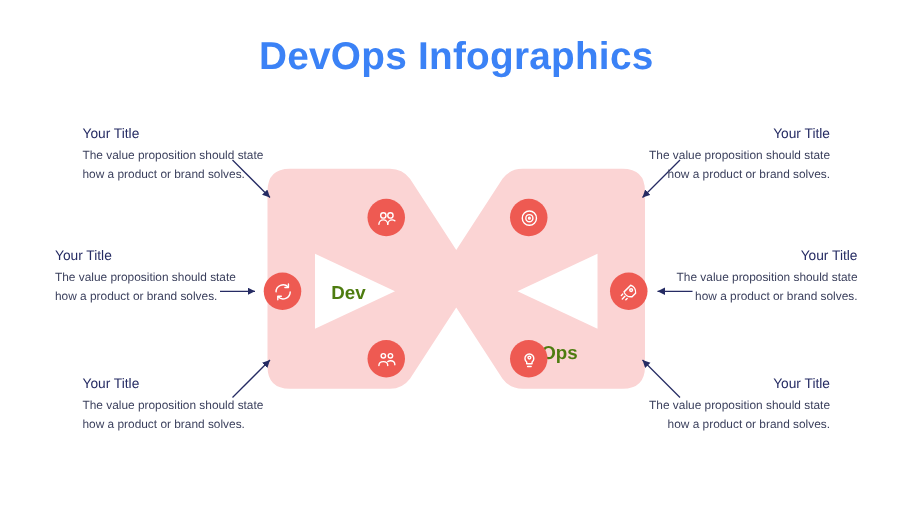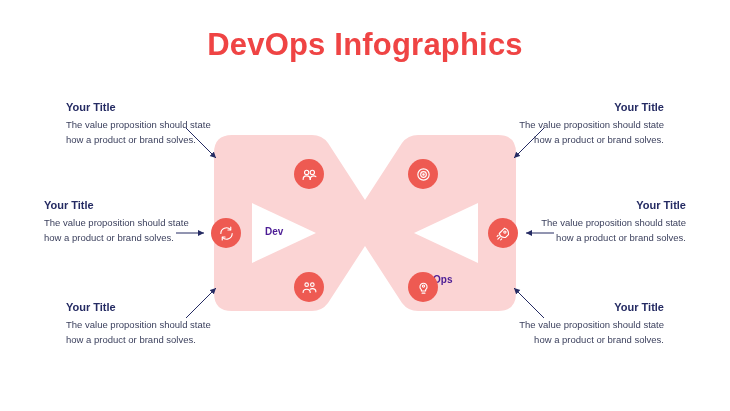--- a/index.html
+++ b/index.html
@@ -21,30 +21,30 @@
     background: #ffffff;
   }
   #title {
     position: absolute;
     left: 0;
     top: 27px;
     width: 730px;
     text-align: center;
     font-size: 31px;
     font-weight: bold;
-    color: #ef4444;
+    color: #3b82f6;
     letter-spacing: 0.2px;
   }
   .block {
     position: absolute;
     width: 160px;
   }
   .block .b-title {
     font-size: 11px;
-    font-weight: bold;
+    font-weight: normal;
     color: #252b63;
     margin-bottom: 5px;
   }
   .block .b-text {
     font-size: 9.5px;
     color: #3a3f5c;
     line-height: 1.55;
   }
   .block.right {
     text-align: right;
@@ -61,23 +61,23 @@
   #blk-mr { left: 526px; top: 199px; }
   #blk-br { left: 504px; top: 301px; }
 
   #diagram {
     position: absolute;
     left: 0;
     top: 0;
   }
   .node-label {
     position: absolute;
-    font-size: 10px;
+    font-size: 15px;
     font-weight: bold;
-    color: #4c1d95;
+    color: #4d7c0f;
   }
   #lbl-dev { left: 265px; top: 226px; }
   #lbl-ops { left: 433px; top: 226px; margin-top: 48px; }
 
   .icon-badge {
     position: absolute;
     width: 30px;
     height: 30px;
     border-radius: 50%;
     background: #ee5a52;

